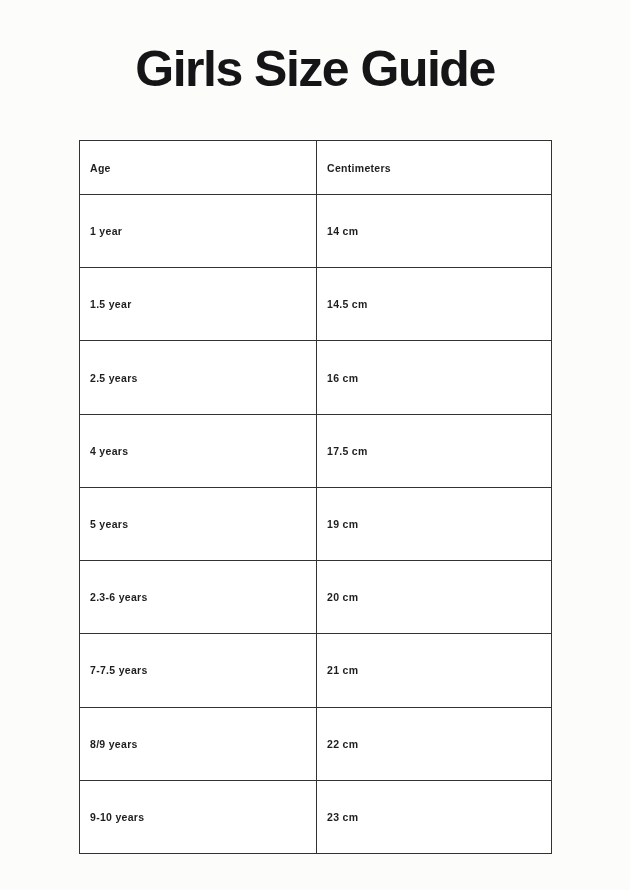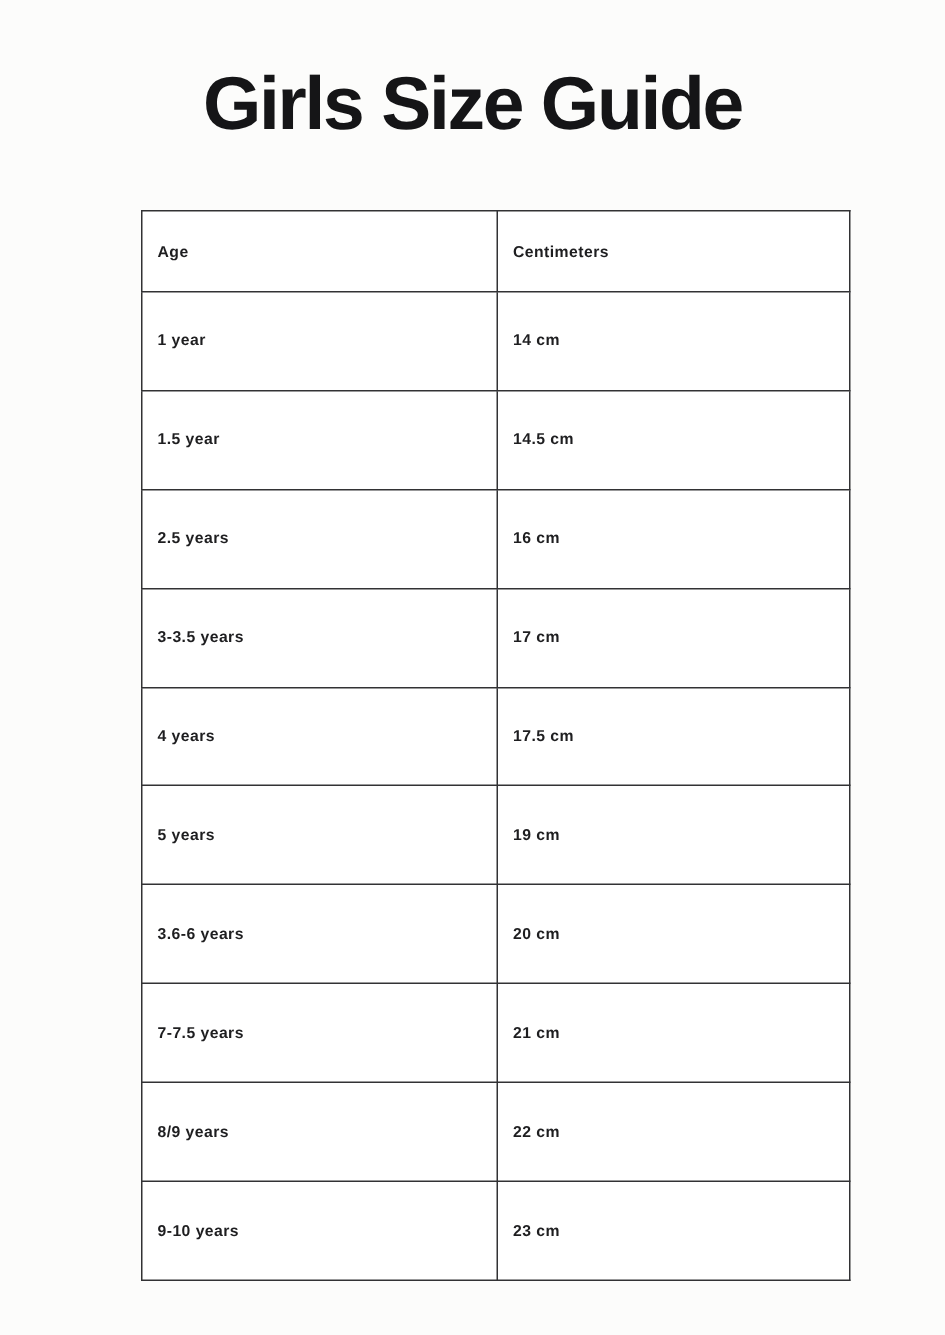--- a/index.html
+++ b/index.html
@@ -22,21 +22,21 @@
     margin: 0;
     text-align: center;
     font-size: 50px;
     line-height: 54px;
     font-weight: 700;
     letter-spacing: -1.5px;
     color: #151517;
   }
   .size-table {
     position: absolute;
-    left: 94px;
+    left: 79px;
     top: 140px;
     width: 472px;
     height: 714px;
     border-collapse: collapse;
     table-layout: fixed;
   }
   .size-table th,
   .size-table td {
     border: 1.5px solid #323234;
     height: 53px;
@@ -75,33 +75,29 @@
       </tr>
       <tr>
         <td>1.5 year</td>
         <td>14.5 cm</td>
       </tr>
       <tr>
         <td>2.5 years</td>
         <td>16 cm</td>
       </tr>
       <tr>
-        <td>3-3.5 years</td>
-        <td>17 cm</td>
-      </tr>
-      <tr>
         <td>4 years</td>
         <td>17.5 cm</td>
       </tr>
       <tr>
         <td>5 years</td>
         <td>19 cm</td>
       </tr>
       <tr>
-        <td>3.6-6 years</td>
+        <td>2.3-6 years</td>
         <td>20 cm</td>
       </tr>
       <tr>
         <td>7-7.5 years</td>
         <td>21 cm</td>
       </tr>
       <tr>
         <td>8/9 years</td>
         <td>22 cm</td>
       </tr>

